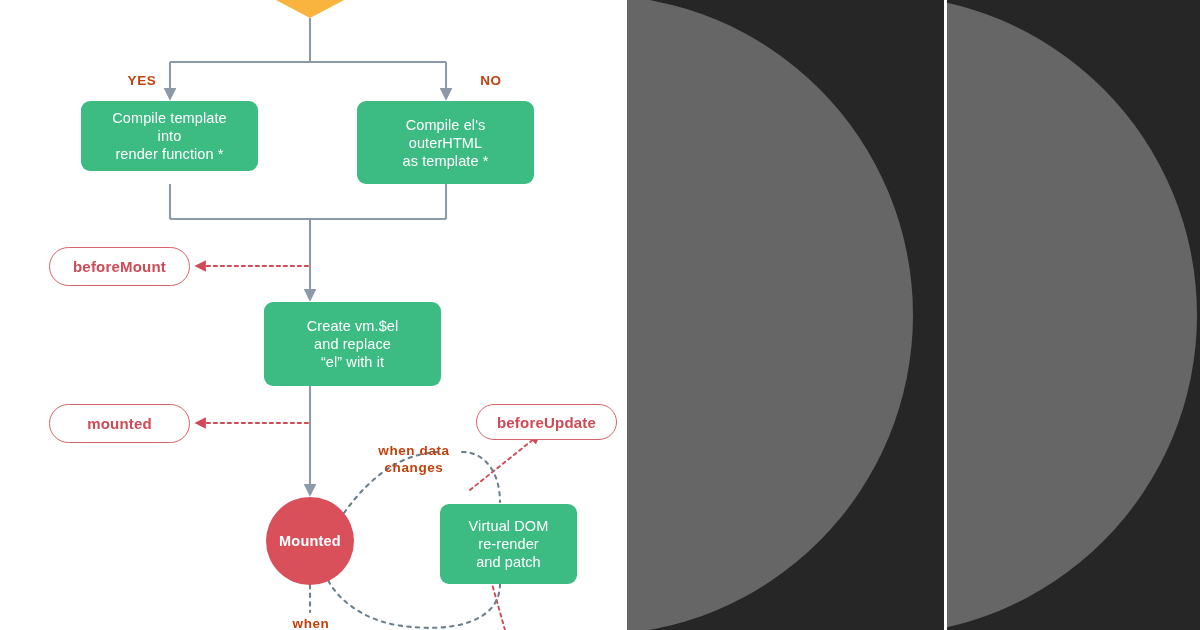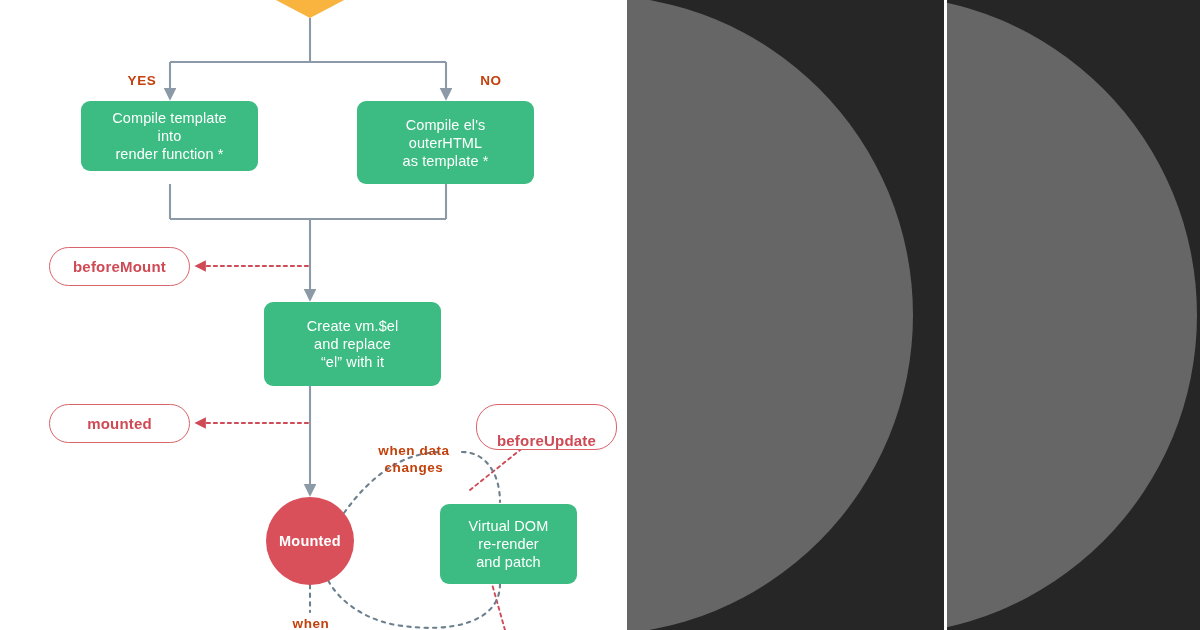--- a/index.html
+++ b/index.html
@@ -203,21 +203,21 @@
     </div>
 
     <div class="hook-pill" style="left:49px; top:247px; width:141px; height:39px;">
       <span class="txt">beforeMount</span>
     </div>
 
     <div class="hook-pill" style="left:49px; top:404px; width:141px; height:39px;">
       <span class="txt">mounted</span>
     </div>
 
-    <div class="hook-pill" style="left:476px; top:404px; width:141px; height:46px;align-items:flex-end;">
+    <div class="hook-pill" style="left:476px; top:404px; width:141px; height:36px;">
       <span class="txt">beforeUpdate</span>
     </div>
 
     <div class="state-circle" style="left:266px; top:497px; width:88px; height:88px;">
       <span class="txt">Mounted</span>
     </div>
 
     <div class="edge-caption" style="left:368px; top:442px; width:92px;">when data
 changes</div>
 

